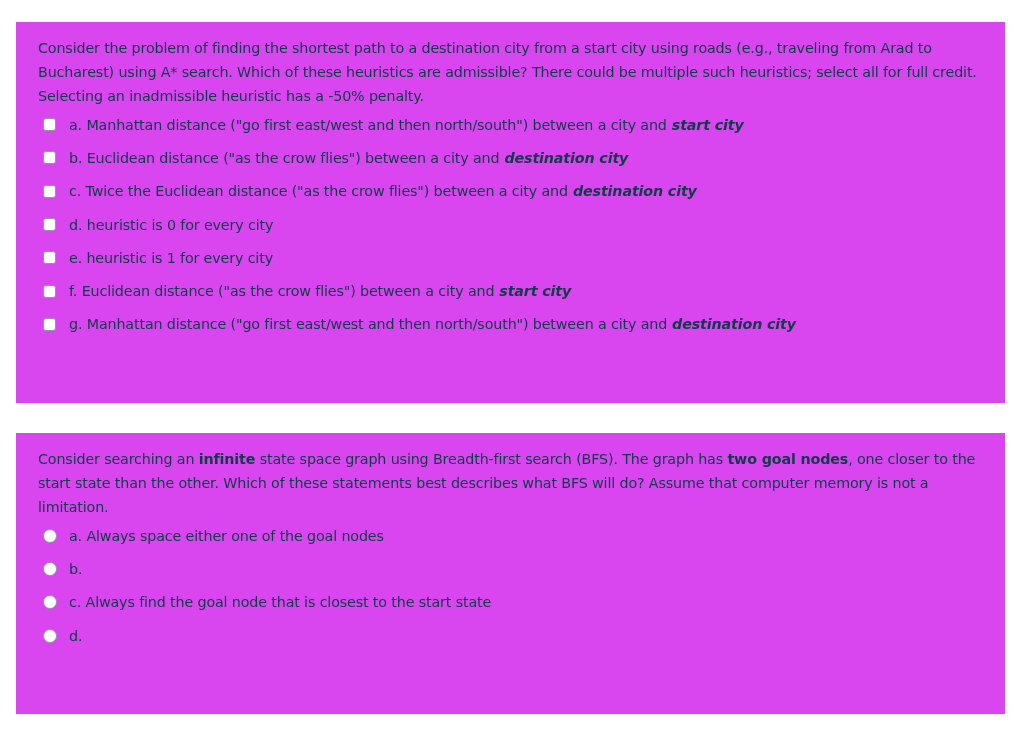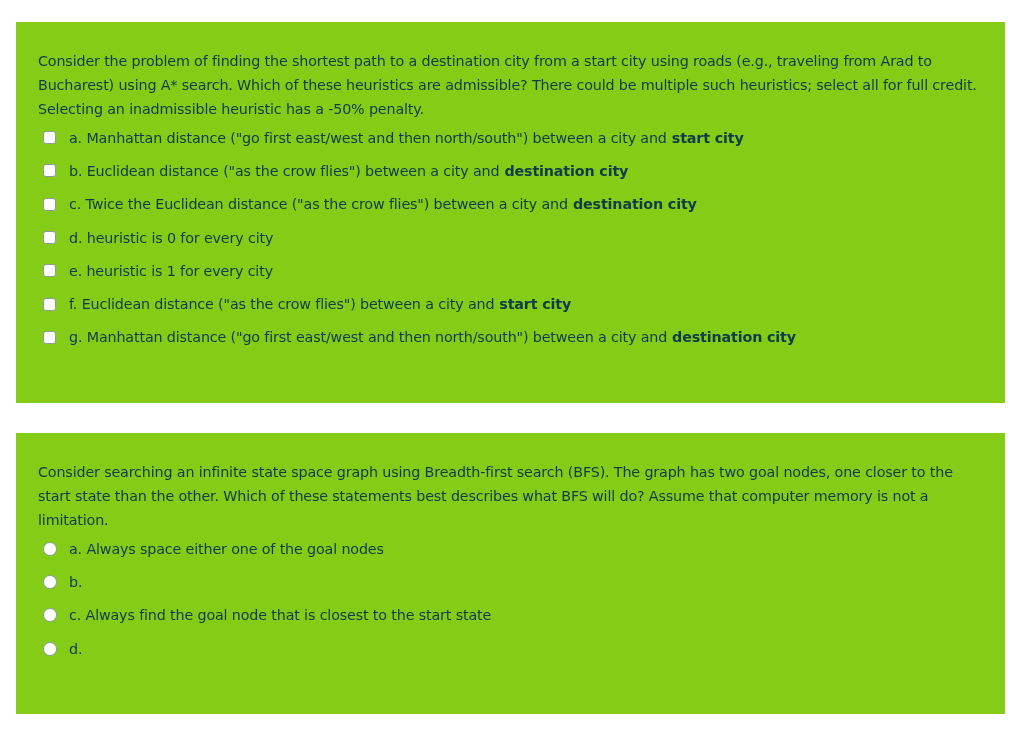--- a/index.html
+++ b/index.html
@@ -12,50 +12,50 @@
       height: 732px;
       position: relative;
       overflow: hidden;
       font-family: "DejaVu Sans", sans-serif;
       color: #0f3c48;
     }
     .panel {
       position: absolute;
       left: 16px;
       width: 989px;
-      background: #84cc16;
+      background: #d946ef;
       box-sizing: border-box;
-      padding: 27px 22px 0 22px;
+      padding: 14px 22px 0 22px;
     }
     #q1 { top: 22px; height: 381px; }
     #q2 { top: 433px; height: 281px; }
     .qtext {
       font-size: 14.3px;
       line-height: 24px;
       letter-spacing: -0.15px;
       margin: 0;
     }
-    .qtext b { font-weight: normal; }
+    .qtext b { font-weight: bold; }
     .prompt {
       font-size: 14.3px;
       line-height: 20px;
       margin-top: 22px;
       margin-bottom: 2px;
       letter-spacing: -0.1px;
     }
     .answers { margin: 0; padding: 0; }
     .answer {
       display: flex;
       align-items: center;
       height: 33.3px;
       font-size: 14.3px;
       letter-spacing: -0.15px;
       cursor: pointer;
     }
-    .answer b { font-weight: bold; margin-left: 5px; }
+    .answer b { font-weight: bold; margin-left: 5px; font-style: italic; }
     .box {
       width: 13px;
       height: 13px;
       border: 1px solid #8d9aa0;
       border-radius: 3px;
       background: #ffffff;
       margin-left: 5px;
       margin-right: 13px;
       flex-shrink: 0;
       box-sizing: border-box;

